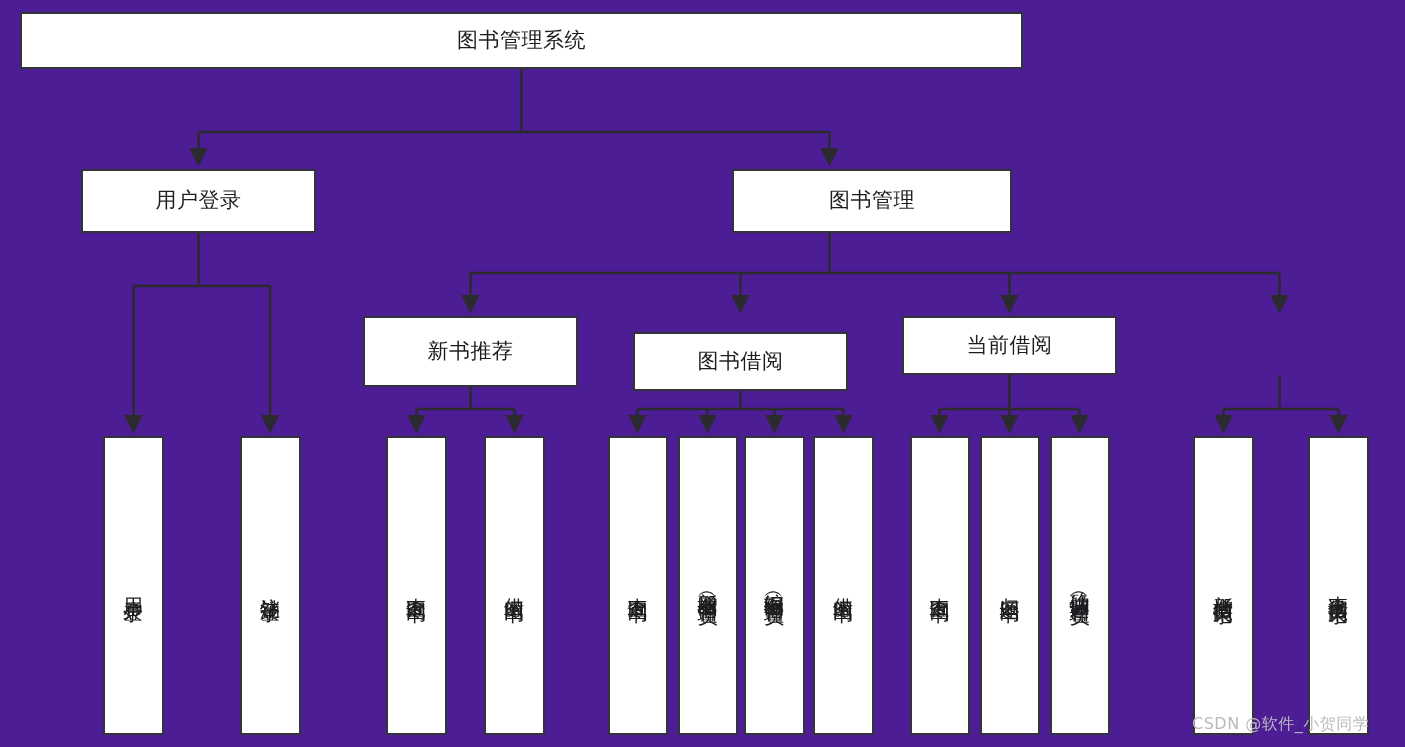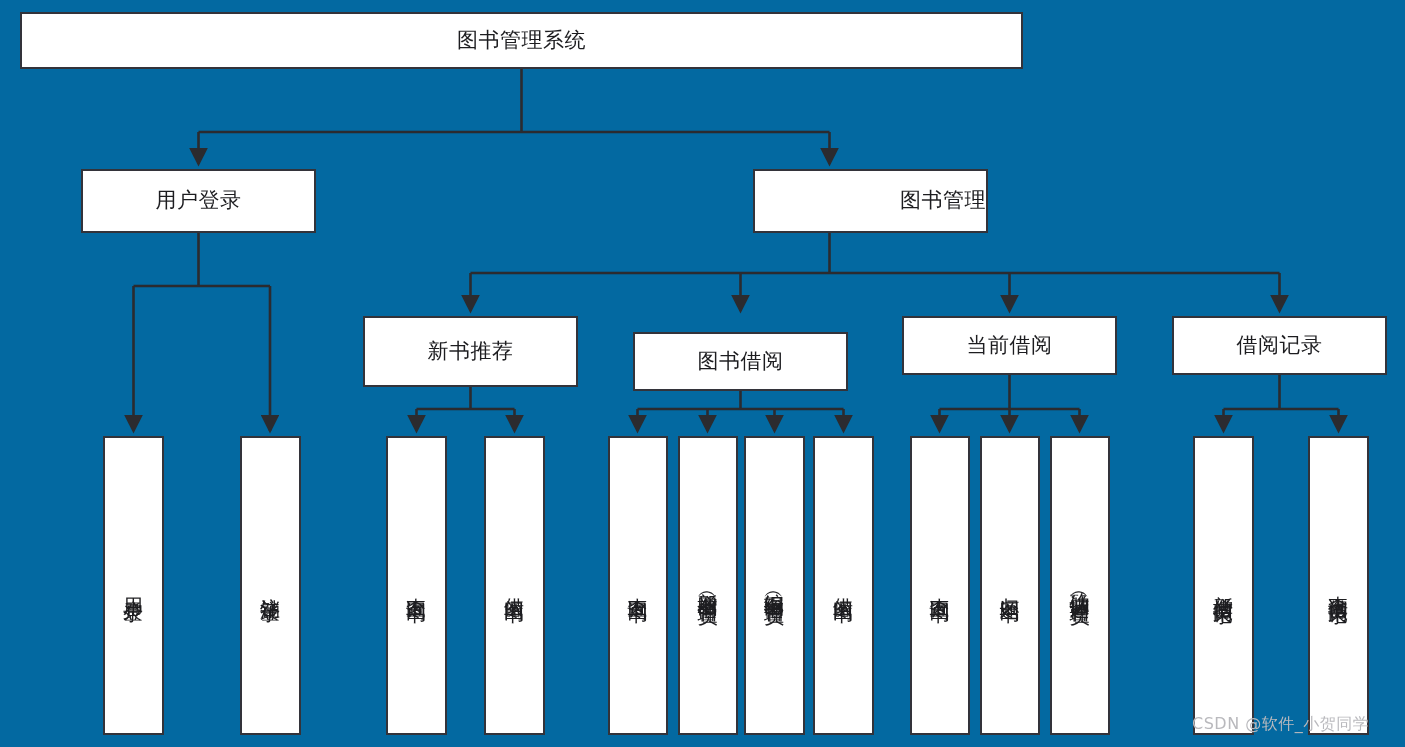--- a/index.html
+++ b/index.html
@@ -8,21 +8,21 @@
     padding: 0;
     background: #ffffff;
   }
   body {
     font-family: "DejaVu Sans", "Liberation Sans", sans-serif;
   }
   #diagram-root {
     position: relative;
     width: 1405px;
     height: 747px;
-    background: #0369a1;
+    background: #4c1d95;
     overflow: hidden;
   }
   #edges-layer {
     position: absolute;
     left: 0;
     top: 0;
     width: 1405px;
     height: 747px;
     pointer-events: none;
   }
@@ -132,36 +132,33 @@
     </g>
   </svg>
 
   <div class="node h root" style="left:20px; top:12px; width:1003px; height:57px;">
     <span class="lbl">图书管理系统</span>
   </div>
 
   <div class="node h" style="left:81px; top:169px; width:235px; height:64px;">
     <span class="lbl">用户登录</span>
   </div>
-  <div class="node h" style="left:753px; top:169px; width:235px; height:64px;justify-content:flex-end;">
+  <div class="node h" style="left:732px; top:169px; width:280px; height:64px;">
     <span class="lbl">图书管理</span>
   </div>
 
   <div class="node h" style="left:363px; top:316px; width:215px; height:71px;">
     <span class="lbl">新书推荐</span>
   </div>
   <div class="node h" style="left:633px; top:332px; width:215px; height:59px;">
     <span class="lbl">图书借阅</span>
   </div>
   <div class="node h" style="left:902px; top:316px; width:215px; height:59px;">
     <span class="lbl">当前借阅</span>
   </div>
-  <div class="node h" style="left:1172px; top:316px; width:215px; height:59px;">
-    <span class="lbl">借阅记录</span>
-  </div>
 
   <div class="node v" style="left:103px; top:436px; width:61px; height:299px;">
     <span class="lbl">用户登录</span>
   </div>
   <div class="node v" style="left:240px; top:436px; width:61px; height:299px;">
     <span class="lbl">注销登录</span>
   </div>
 
   <div class="node v" style="left:386px; top:436px; width:61px; height:299px;">
     <span class="lbl">查询图书</span>

